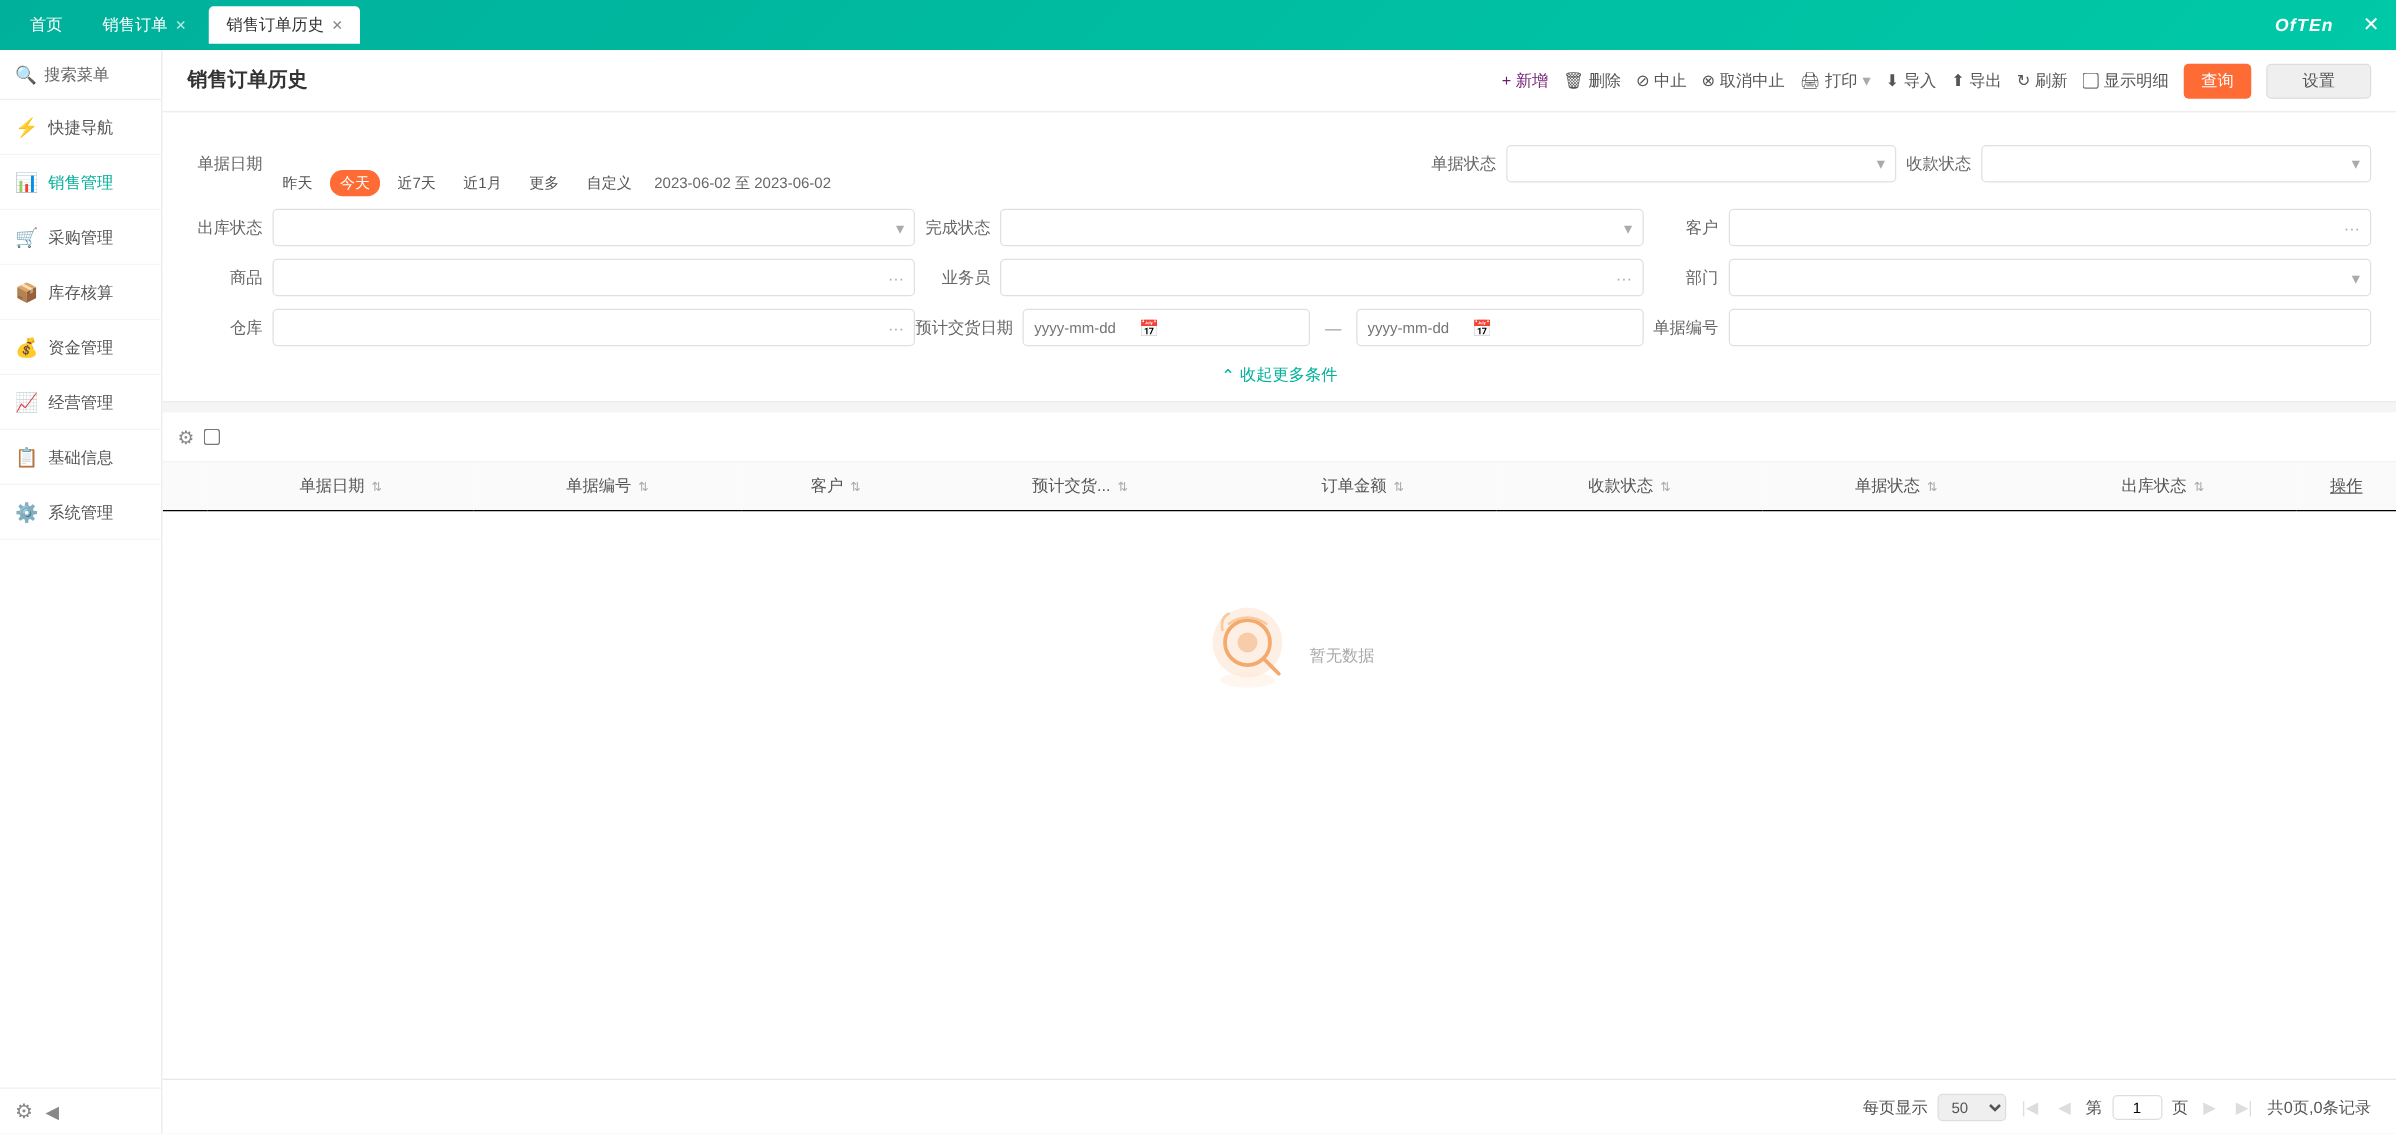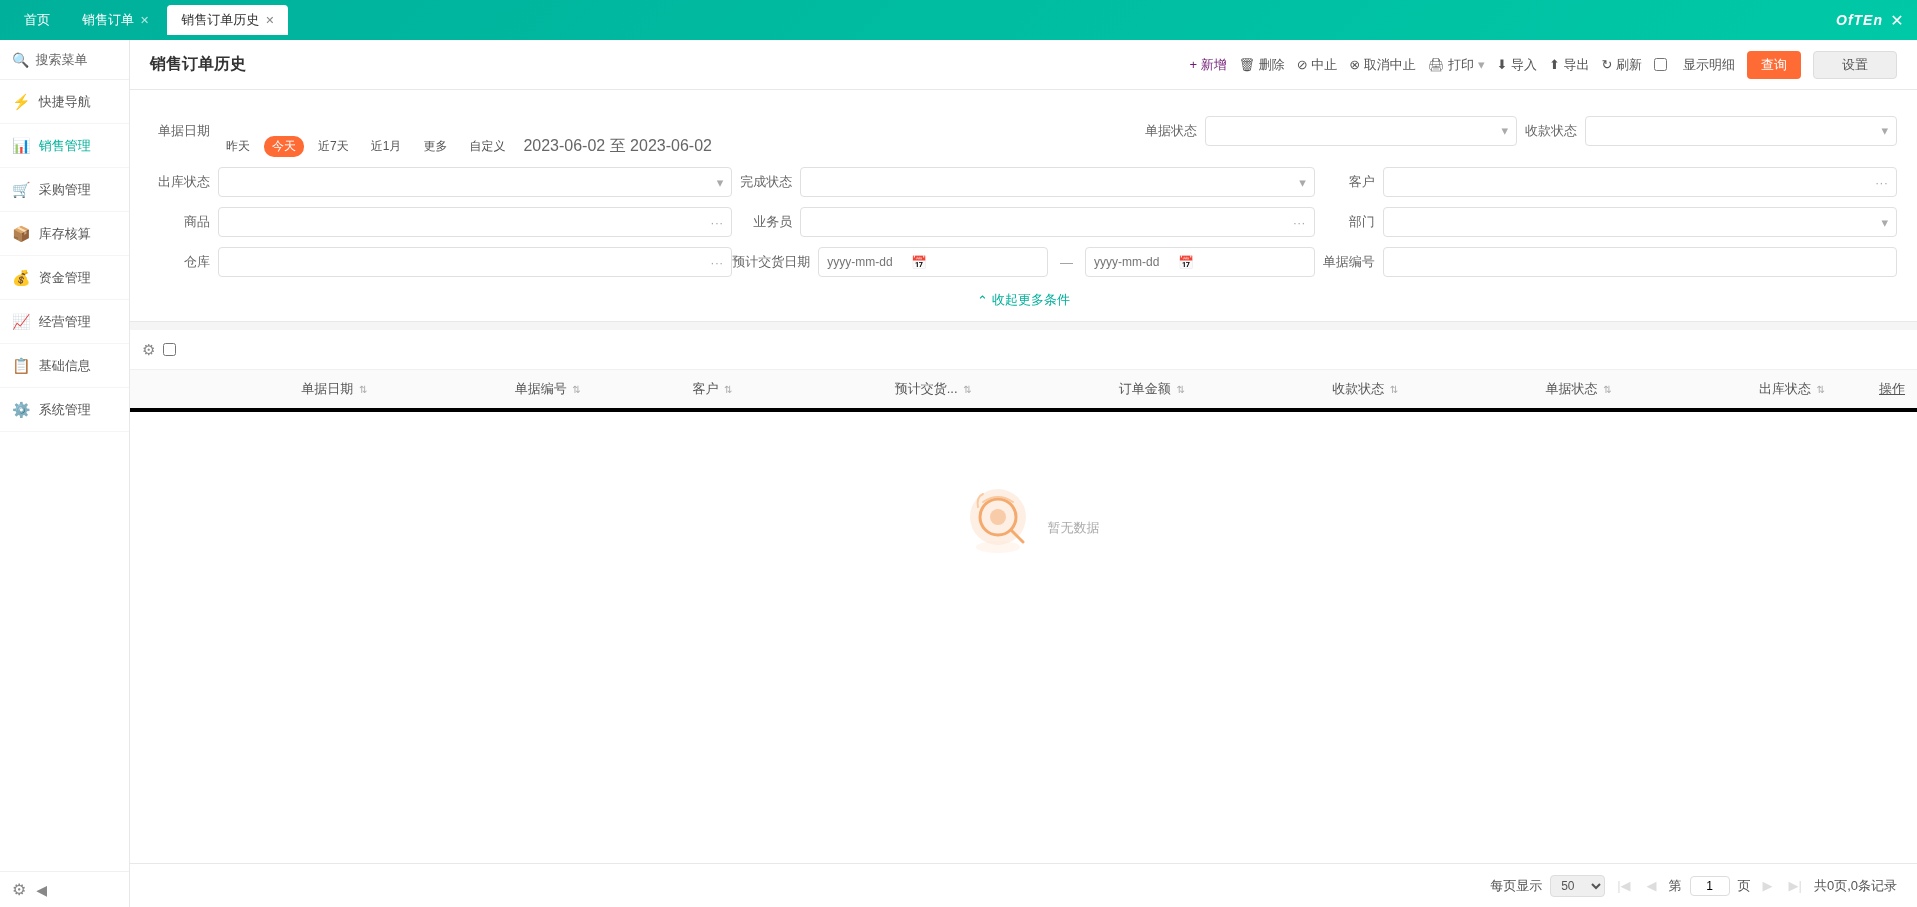--- a/index.html
+++ b/index.html
@@ -35,21 +35,21 @@
       font-size: 11px;
       color: #888;
       cursor: pointer;
     }
     .tab-item.active .tab-close { color: #888; }
     .tab-item:not(.active) .tab-close { color: rgba(255,255,255,0.7); }
     .top-bar-right {
       margin-left: auto;
       display: flex;
       align-items: center;
-      gap: 4px;
+      gap: 20px;
       color: #fff;
       font-size: 12px;
     }
     .top-close-btn {
       width: 20px; height: 20px;
       display: flex; align-items: center; justify-content: center;
       color: #fff; cursor: pointer; font-size: 16px;
     }
 
     
@@ -208,21 +208,21 @@
       border-radius: 10px;
       font-size: 12px;
       cursor: pointer;
       color: #555;
     }
     .date-chip.active {
       background: #ff6b35;
       color: #fff;
     }
     .date-range-text {
-      font-size: 16px;
+      font-size: 12px;
       color: #666;
       margin-left: 4px;
     }
     .filter-date-input {
       display: flex;
       align-items: center;
       gap: 4px;
       flex: 1;
       border: 1px solid #e0e0e0;
       border-radius: 4px;
@@ -274,24 +274,24 @@
     }
     table {
       width: 100%;
       border-collapse: collapse;
     }
     thead tr {
       background: #fafafa;
     }
     th {
       padding: 10px 12px;
-      text-align: right;
+      text-align: center;
       font-weight: normal;
       color: #555;
-      border-bottom: 4px solid #000000;
+      border-bottom: 1px solid #000000;
       white-space: nowrap;
       font-size: 13px;
     }
     th .sort-icon { color: #aaa; font-size: 10px; margin-left: 2px; }
     .checkbox-col { width: 36px; }
     .ops-col { width: 80px; text-decoration: underline; }
 
     
     .empty-state {
       display: flex;
@@ -341,21 +341,21 @@
     .page-nav {
       cursor: pointer;
       color: #aaa;
       font-size: 13px;
       padding: 2px 4px;
     }
     .page-nav.disabled { color: #ddd; cursor: default; }
     .display-col-checkbox {
       display: flex;
       align-items: center;
-      gap: 16px;
+      gap: 4px;
       cursor: pointer;
       color: #555;
       font-size: 13px;
     }
   </style>
 </head>
 <body>
 
 <div class="top-bar">
   <div class="tab-item">

